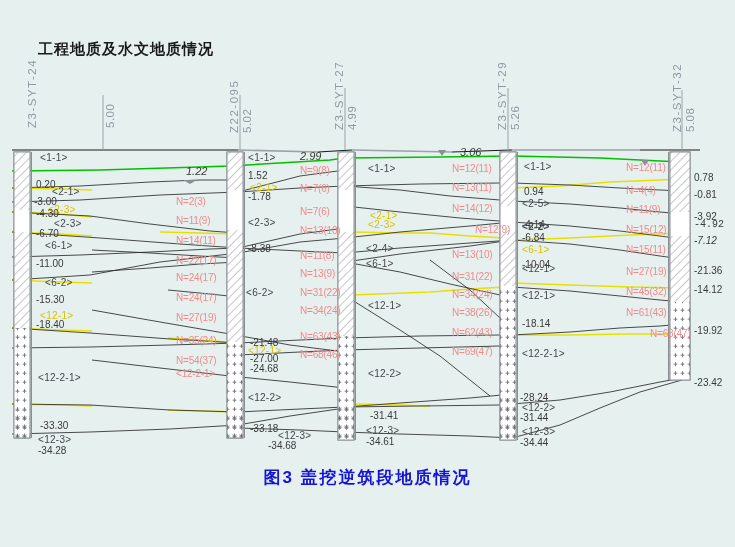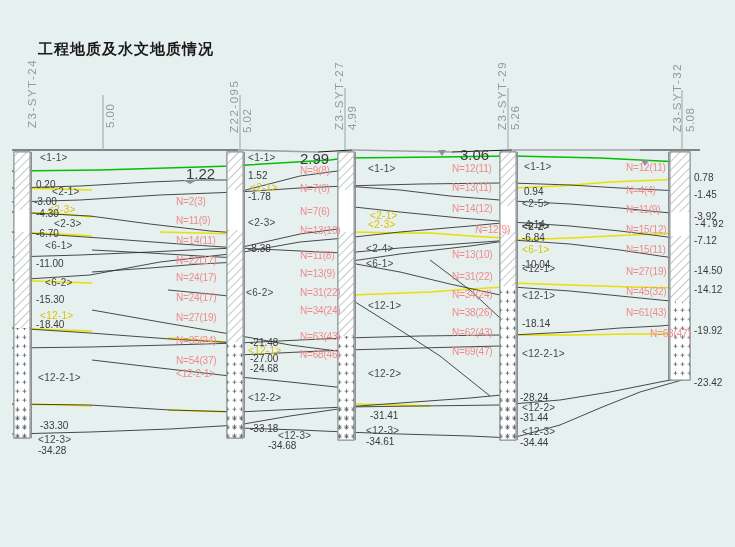--- a/index.html
+++ b/index.html
@@ -40,21 +40,21 @@
   }
   .depth.right{color:#3a3a3a;}
   .layer{
     font-size:10px;color:#44474a;white-space:nowrap;letter-spacing:.3px;
   }
   .layer.yl{color:#d8c200;}
   .nval{
     font-size:10px;color:#f08a8a;white-space:nowrap;letter-spacing:-.2px;
   }
   .topnum{
-    font-size:15px;color:#3a3a3a;white-space:nowrap;
+    font-size:11px;color:#3a3a3a;white-space:nowrap;font-style:italic;
   }
 </style>
 </head>
 <body>
 
 <div id="stage">
 
   <svg viewBox="0 0 735 547">
     <defs>
       <pattern id="hatch" width="6" height="6" patternTransform="rotate(45)" patternUnits="userSpaceOnUse">
@@ -208,20 +208,21 @@
     </g>
 
     <g fill="#8a8f94">
       <polygon points="438,150 446,150 442,156"></polygon>
       <polygon points="641,160 649,160 645,166"></polygon>
       <polygon points="183,180 197,180 190,184"></polygon>
     </g>
   </svg>
 
   <div class="title">工程地质及水文地质情况</div>
+  <div class="caption">图3    盖挖逆筑段地质情况</div>
 
   <div class="bh-name" style="left:26px;top:128px;">Z3-SYT-24</div>
   <div class="bh-elev" style="left:104px;top:128px;">5.00</div>
 
   <div class="bh-name" style="left:228px;top:133px;">Z22-095</div>
   <div class="bh-elev" style="left:241px;top:133px;">5.02</div>
 
   <div class="bh-name" style="left:333px;top:130px;">Z3-SYT-27</div>
   <div class="bh-elev" style="left:346px;top:130px;">4.99</div>
 
@@ -324,25 +325,25 @@
   <div class="nval" style="left:452px;top:203px;">N=14(12)</div>
   <div class="nval" style="left:452px;top:224px;padding-left:23px;">N=12(9)</div>
   <div class="nval" style="left:452px;top:249px;">N=13(10)</div>
   <div class="nval" style="left:452px;top:271px;">N=31(22)</div>
   <div class="nval" style="left:452px;top:289px;">N=34(24)</div>
   <div class="nval" style="left:452px;top:307px;">N=38(26)</div>
   <div class="nval" style="left:452px;top:327px;">N=62(43)</div>
   <div class="nval" style="left:452px;top:346px;">N=69(47)</div>
 
   <div class="depth right" style="left:694px;top:172px;">0.78</div>
-  <div class="depth right" style="left:694px;top:189px;">-1.45</div>
+  <div class="depth right" style="left:694px;top:189px;">-0.81</div>
   <div class="depth right" style="left:694px;top:211px;">-3.92</div>
   <div class="depth right" style="left:694px;top:219px;font-family:Liberation Mono, monospace;">-4.92</div>
-  <div class="depth right" style="left:694px;top:235px;">-7.12</div>
-  <div class="depth right" style="left:694px;top:265px;">-14.50</div>
+  <div class="depth right" style="left:694px;top:235px;font-style:italic;">-7.12</div>
+  <div class="depth right" style="left:694px;top:265px;">-21.36</div>
   <div class="depth right" style="left:694px;top:284px;">-14.12</div>
   <div class="depth right" style="left:694px;top:325px;">-19.92</div>
   <div class="depth right" style="left:694px;top:377px;">-23.42</div>
 
   <div class="nval" style="left:626px;top:162px;">N=12(11)</div>
   <div class="nval" style="left:626px;top:185px;">N=4(4)</div>
   <div class="nval" style="left:626px;top:204px;">N=11(9)</div>
   <div class="nval" style="left:626px;top:224px;">N=15(12)</div>
   <div class="nval" style="left:626px;top:244px;">N=15(11)</div>
   <div class="nval" style="left:626px;top:266px;">N=27(19)</div>

